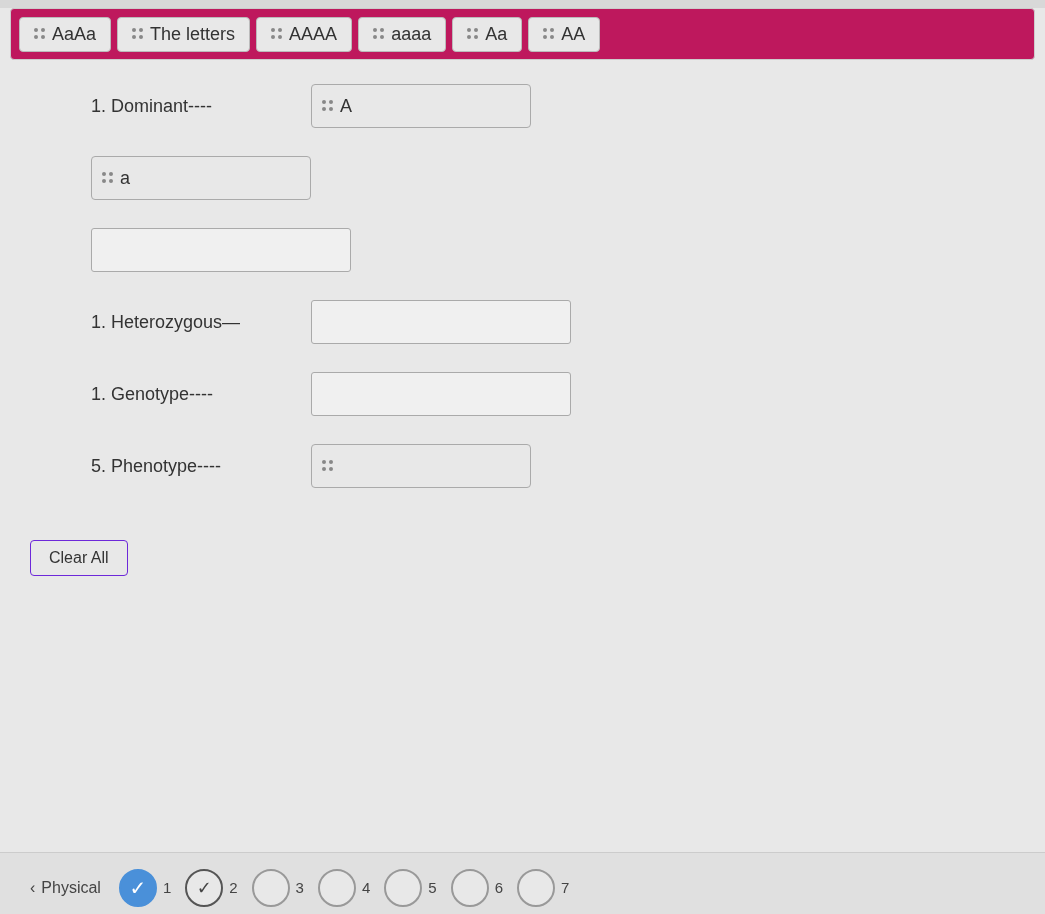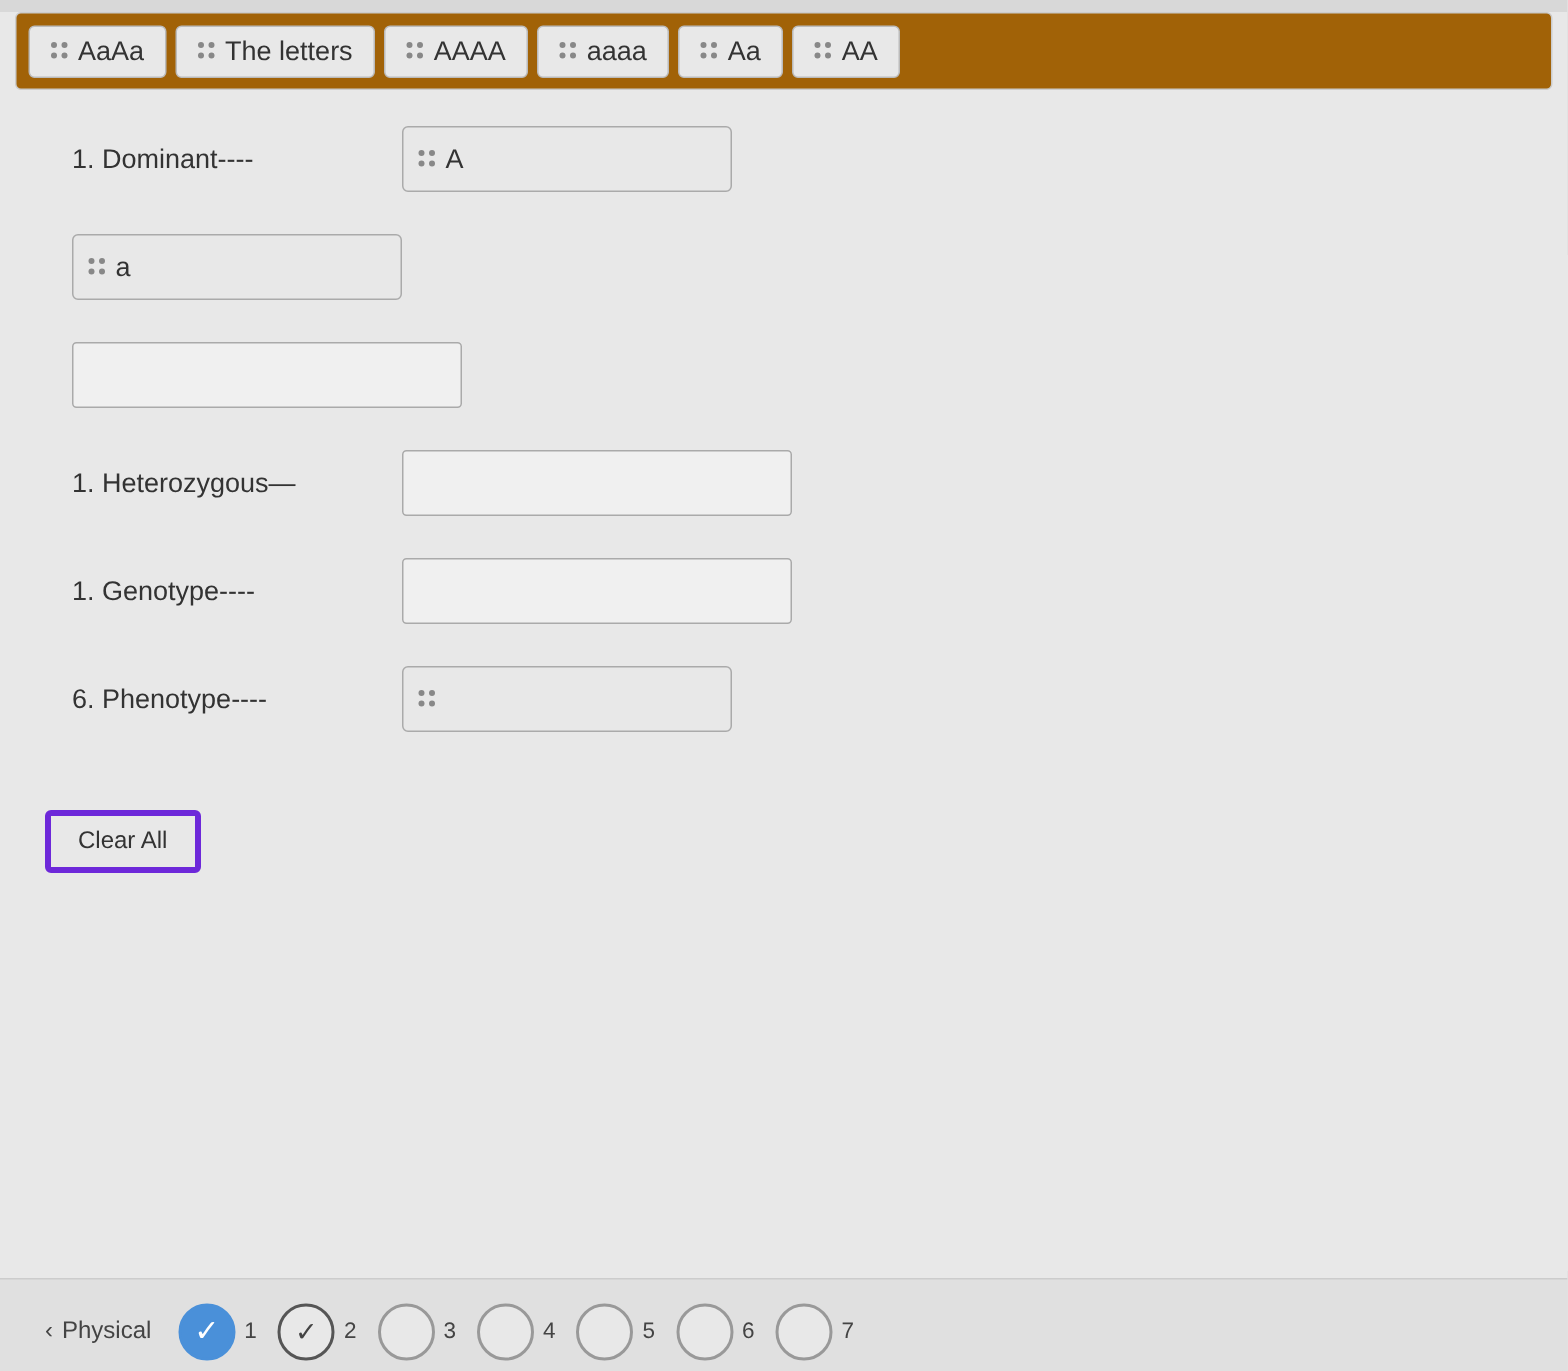--- a/index.html
+++ b/index.html
@@ -15,21 +15,21 @@
 
     .main-container {
       background: #e8e8e8;
       width: 1045px;
       height: 914px;
       position: relative;
     }
 
     
     .drag-bar {
-      background: #a16207;
+      background: #be185d;
       border: 1px solid #ccc;
       border-radius: 4px;
       display: flex;
       align-items: center;
       padding: 0 8px;
       height: 52px;
       overflow: hidden;
       margin: 8px 10px 0 10px;
     }
 
@@ -62,20 +62,21 @@
       width: 4px;
       height: 4px;
       background: #888;
       border-radius: 50%;
       display: block;
     }
 
     
     .questions-area {
       padding: 24px 30px 16px 48px;
+      margin-left: 43px;
     }
 
     .question-row {
       display: flex;
       align-items: center;
       margin-bottom: 28px;
     }
 
     .question-label {
       font-size: 18px;
@@ -108,21 +109,21 @@
     .drop-box-empty {
       width: 260px;
       height: 44px;
       border: 1.5px solid #aaa;
       border-radius: 3px;
       background: #f0f0f0;
     }
 
     
     .clear-all-btn {
-      border: 4px solid #6d28d9;
+      border: 1px solid #6d28d9;
       background: #e8e8e8;
       border-radius: 4px;
       padding: 8px 18px;
       font-size: 16px;
       color: #333;
       cursor: pointer;
       margin: 8px 0 0 30px;
     }
 
     
@@ -306,21 +307,21 @@
       </div>
       <div class="question-row">
         <span class="question-label">1. Heterozygous—</span>
         <div class="drop-box-empty"></div>
       </div>
       <div class="question-row">
         <span class="question-label">1. Genotype----</span>
         <div class="drop-box-empty"></div>
       </div>
       <div class="question-row">
-        <span class="question-label">6. Phenotype----</span>
+        <span class="question-label">5. Phenotype----</span>
         <div class="drop-box filled">
       <span class="drag-dots">
         <span></span>
             <span></span>
             <span></span>
             <span></span>
       </span>
     </div>
       </div>
     </div>

